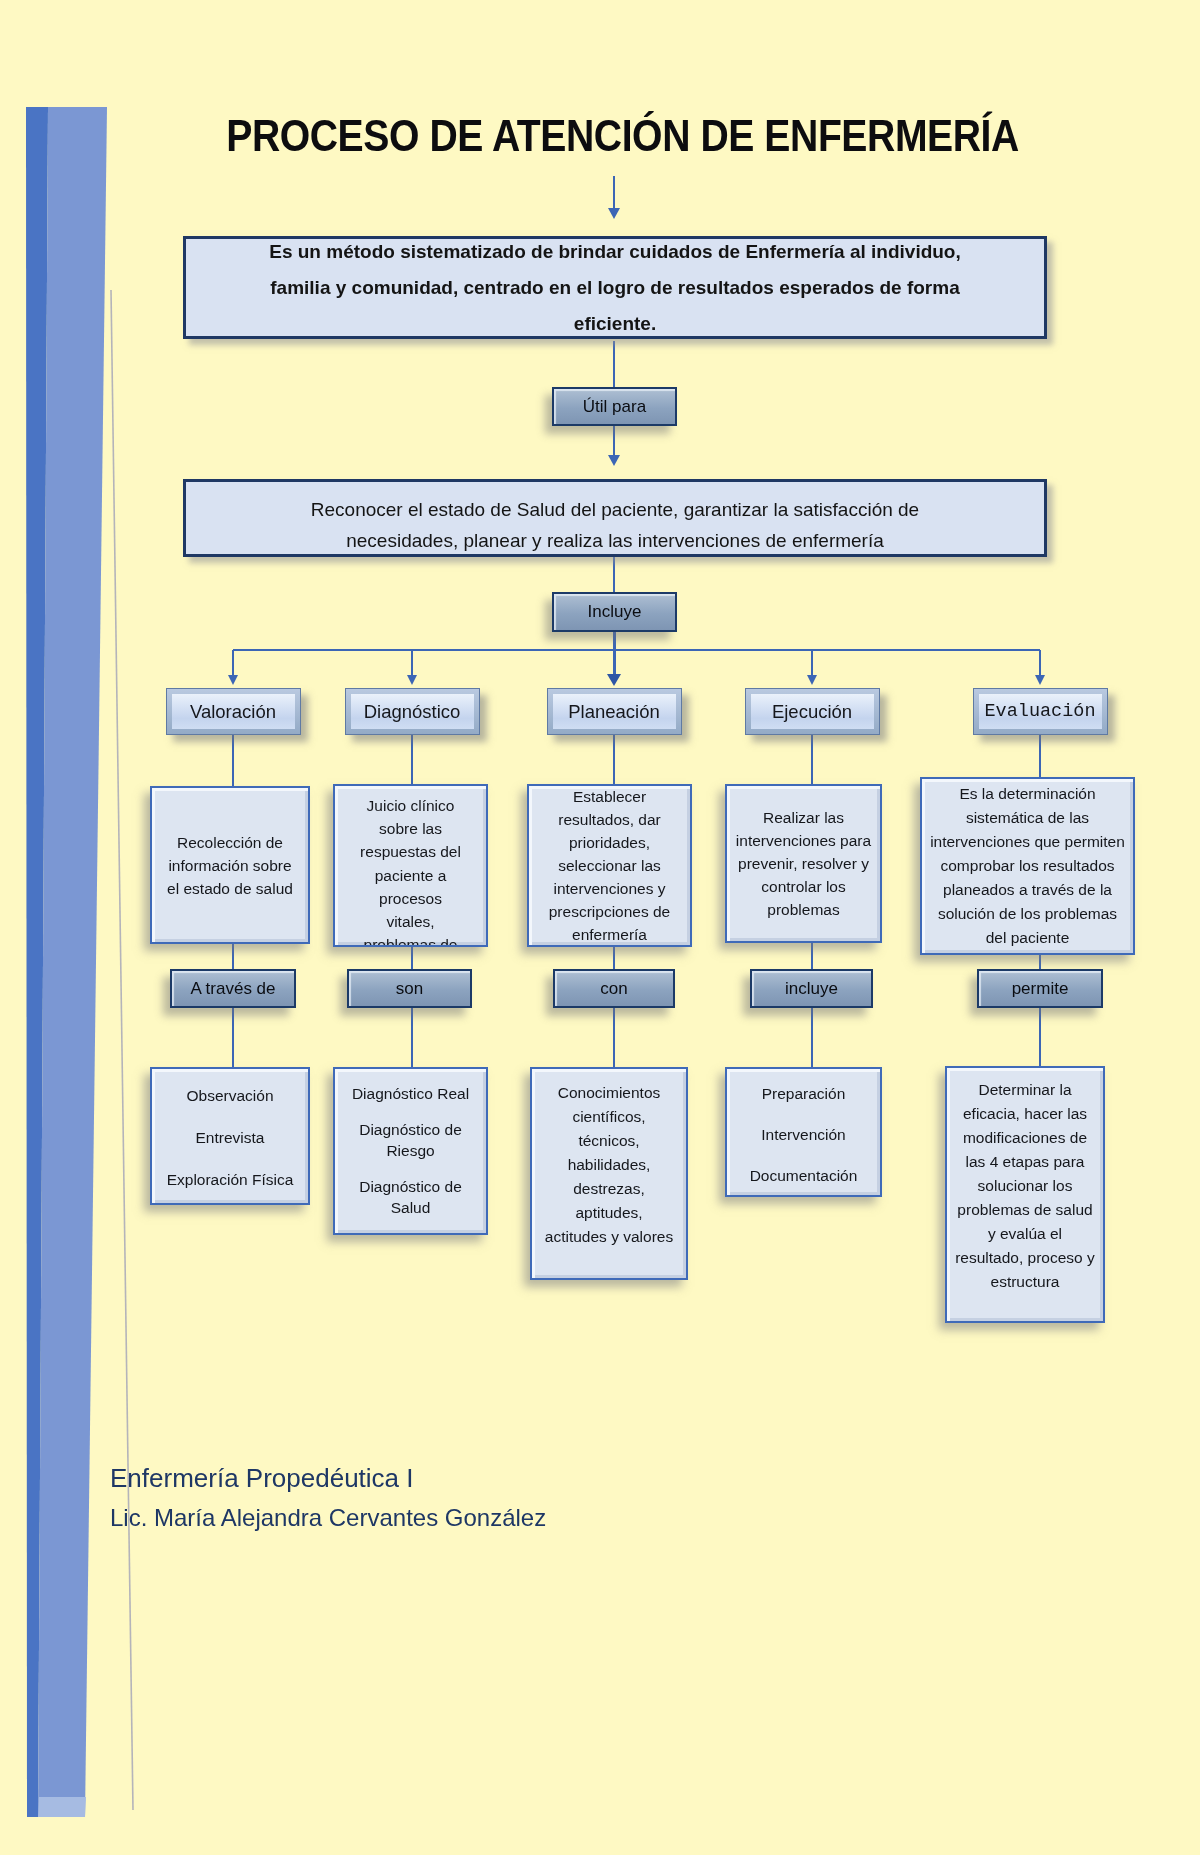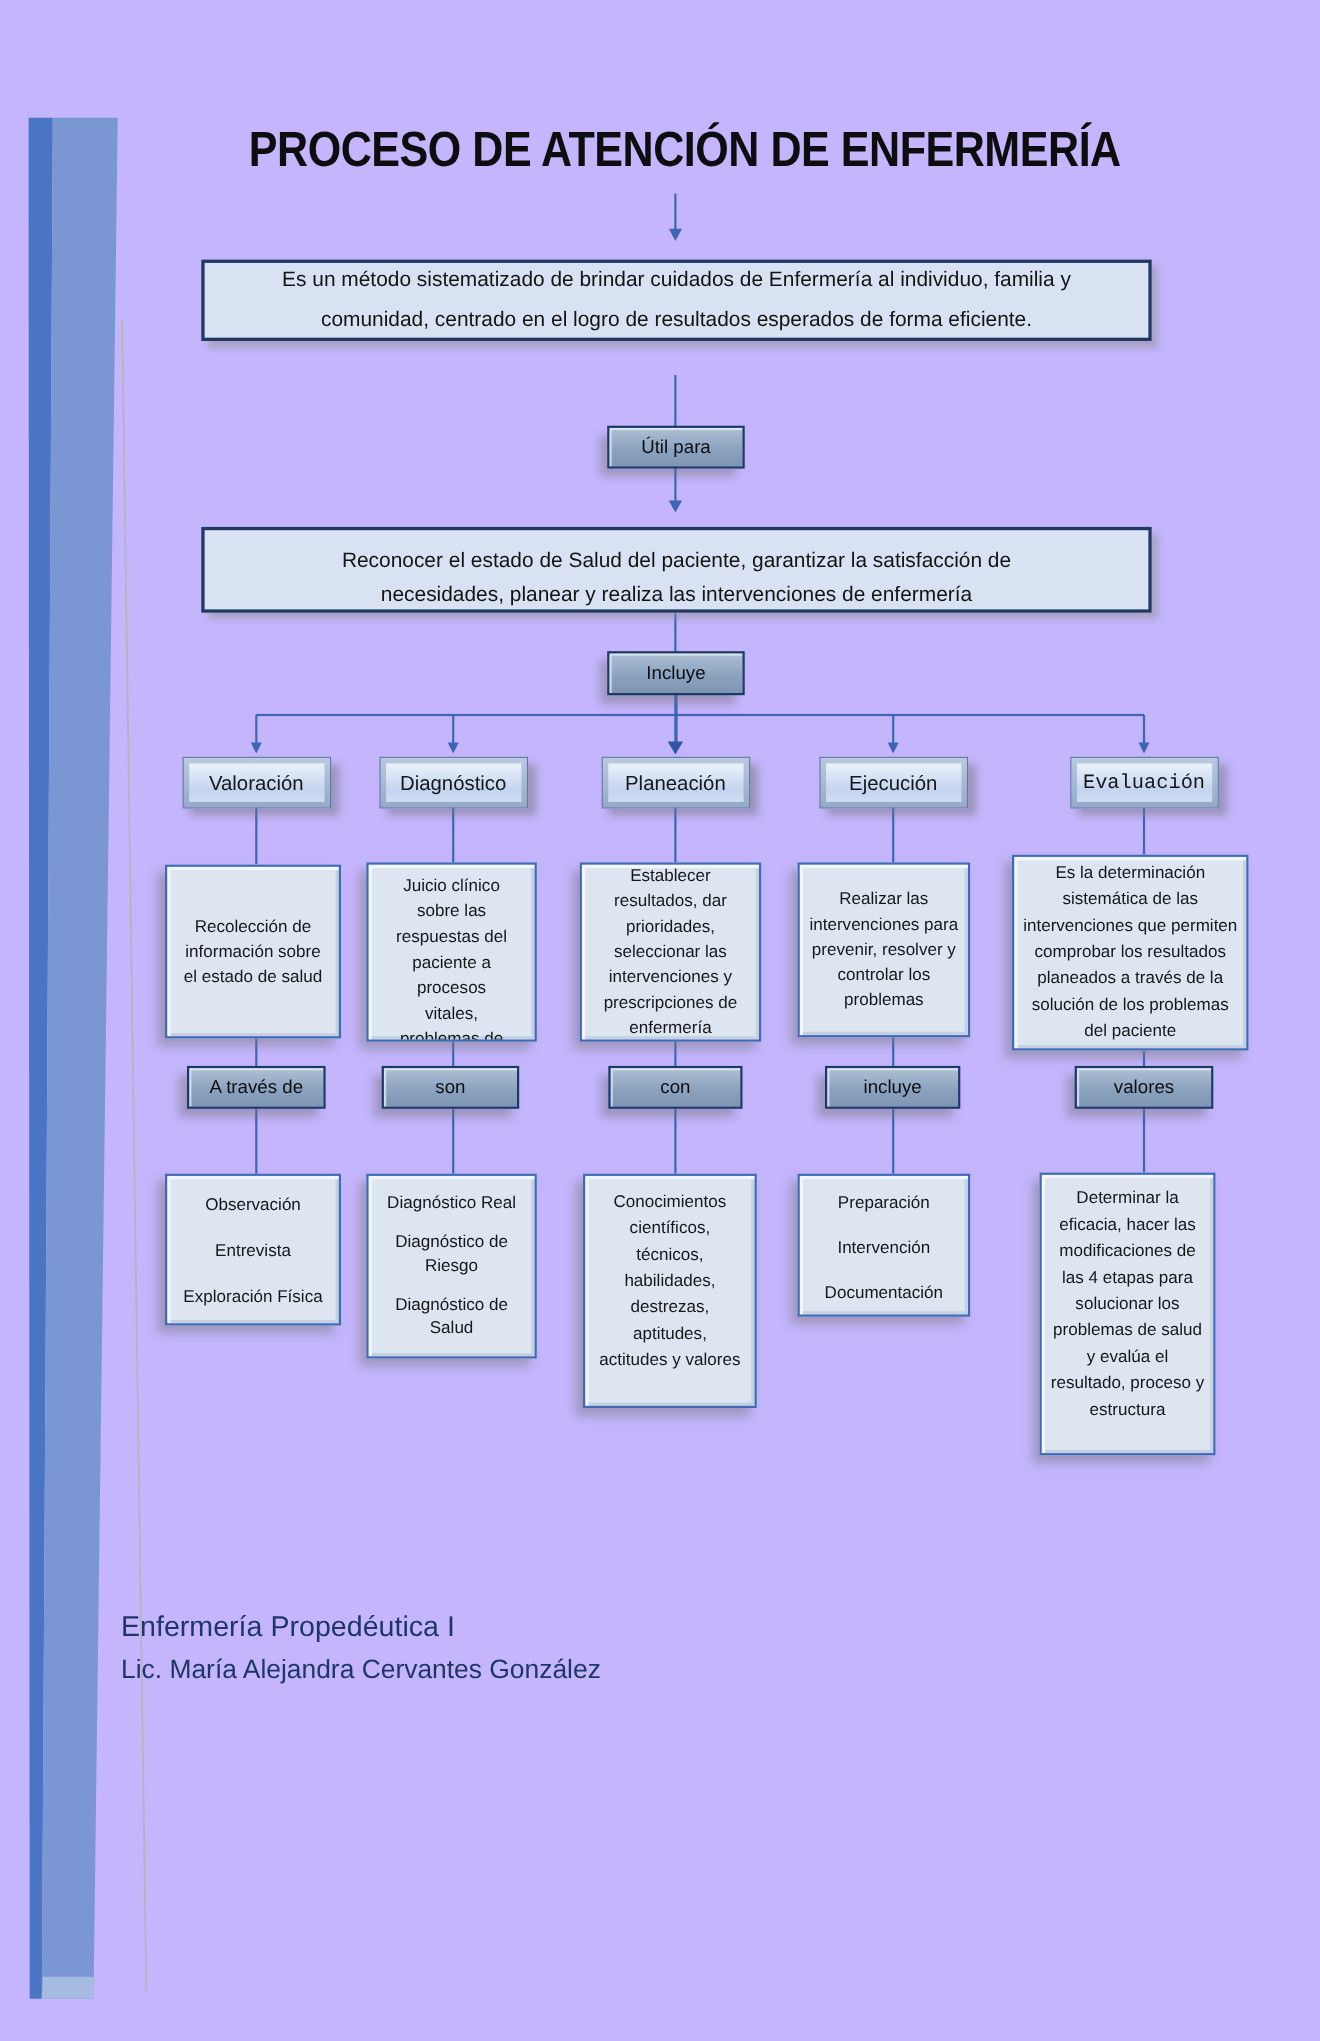--- a/index.html
+++ b/index.html
@@ -1,17 +1,17 @@
 <!DOCTYPE html>
 <html><head>
 <meta charset="utf-8">
 <style>
   html,body{margin:0;padding:0;background:#ffffff;}
   #canvas{
-    position:relative;width:1200px;height:1855px;background:#c4b5fd;overflow:hidden;
+    position:relative;width:1200px;height:1855px;background:#fef9c3;overflow:hidden;
     font-family:"Liberation Sans",sans-serif;color:#17191d;
   }
   .abs{position:absolute;}
   
   .vline{position:absolute;background:#3c66b5;z-index:1;}
   .hline{position:absolute;background:#3c66b5;z-index:1;}
   .head{position:absolute;width:0;height:0;border-left:6.5px solid transparent;
         border-right:6.5px solid transparent;border-top:11px solid #3c66b5;z-index:1;}
   .head-sm{position:absolute;width:0;height:0;border-left:5.5px solid transparent;
         border-right:5.5px solid transparent;border-top:10px solid #3c66b5;z-index:1;}
@@ -75,21 +75,21 @@
     <line x1="111" y1="290" x2="133" y2="1810" stroke="#b4b4ba" stroke-width="1.6"></line>
   </svg>
 
   <div class="title">
     <span>PROCESO DE ATENCIÓN DE ENFERMERÍA</span>
   </div>
 
   <div class="vline" style="left:612.8px;top:176px;width:2.4px;height:34px;"></div>
   <div class="head" style="left:607.5px;top:208px;"></div>
 
-  <div class="bigbox" style="left:183px;top:236px;width:864px;height:74px;padding:0 55px;">
+  <div class="bigbox" style="left:183px;top:236px;width:864px;height:103px;padding:0 55px;font-weight:bold;">
     <span>Es un método sistematizado de brindar cuidados de Enfermería al individuo, familia y comunidad, centrado en el logro de resultados esperados de forma eficiente.</span>
   </div>
 
   <div class="vline" style="left:612.8px;top:341px;width:2.4px;height:116px;"></div>
   <div class="head" style="left:607.5px;top:455px;"></div>
 
   <div class="connector" style="left:552px;top:387px;width:125px;height:39px;">
     <span>Útil para</span>
   </div>
 
@@ -177,21 +177,21 @@
   <div class="connector" style="left:347px;top:969px;width:125px;height:39px;">
     <span>son</span>
   </div>
   <div class="connector" style="left:553px;top:969px;width:122px;height:39px;">
     <span>con</span>
   </div>
   <div class="connector" style="left:750px;top:969px;width:123px;height:39px;">
     <span>incluye</span>
   </div>
   <div class="connector" style="left:977px;top:969px;width:126px;height:39px;">
-    <span>valores</span>
+    <span>permite</span>
   </div>
 
   <div class="vline" style="left:231.75px;top:1007px;width:2.5px;height:61px;"></div>
   <div class="vline" style="left:410.75px;top:1007px;width:2.5px;height:61px;"></div>
   <div class="vline" style="left:612.75px;top:1007px;width:2.5px;height:61px;"></div>
   <div class="vline" style="left:810.75px;top:1007px;width:2.5px;height:61px;"></div>
   <div class="vline" style="left:1038.75px;top:1007px;width:2.5px;height:60px;"></div>
 
   <div class="panel" style="left:150px;top:1067px;width:160px;height:138px;padding-top:16px;line-height:21px;">
     <span class="detail-item" style="margin-bottom:21px;">Observación</span>

